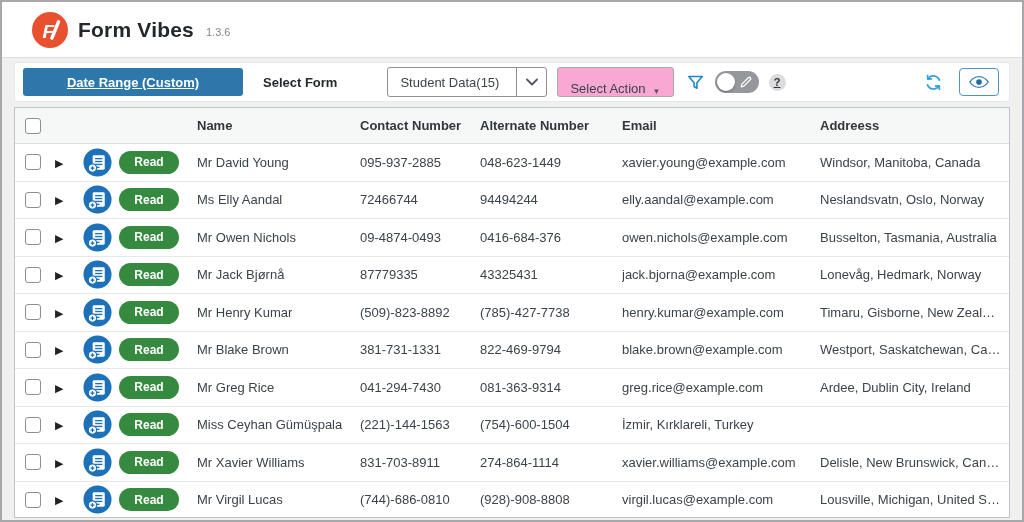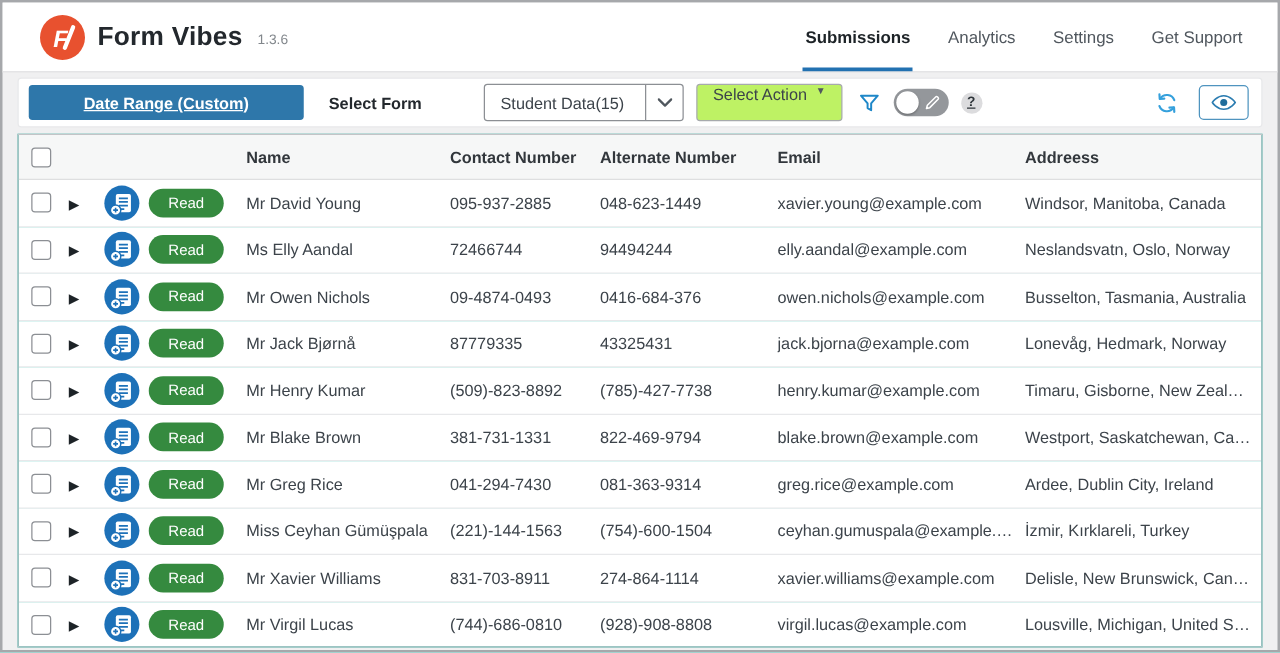--- a/index.html
+++ b/index.html
@@ -37,23 +37,23 @@
     border-radius: 3px; font-size: 13px; font-weight: bold; font-family: inherit; cursor: pointer; text-decoration: underline;
   }
   .select-form-label { font-size: 13px; font-weight: bold; color: #23282d; margin-left: 10px; white-space: nowrap; }
   .form-select {
     display: flex; align-items: stretch; height: 30px; background: #fff;
     border: 1px solid #8c8f94; border-radius: 3px; cursor: pointer; overflow: hidden; margin-left: 40px;
   }
   .form-select-value { font-size: 13px; color: #3c434a; display: flex; align-items: center; padding: 0 12px; width: 128px; }
   .form-select-caret { width: 30px; border-left: 1px solid #8c8f94; display: flex; align-items: center; justify-content: center; }
   .action-btn {
-    height: 30px; border: 1px solid #a7aaad; border-radius: 3px; background: #bef264;
+    height: 30px; border: 1px solid #a7aaad; border-radius: 3px; background: #f9a8d4;
     font-size: 13px; color: #3c434a; font-family: inherit; padding: 0 12px;
-    display: flex; align-items: flex-start; gap: 7px; cursor: pointer;
+    display: flex; align-items: flex-end; gap: 7px; cursor: pointer;
   }
   .action-caret { font-size: 8px; color: #50575e; }
   .funnel-wrap { margin-left: 2px; display: flex; align-items: center; cursor: pointer; }
   .toggle {
     width: 44px; height: 22px; border-radius: 11px; background: #94979b;
     position: relative; cursor: pointer; flex-shrink: 0;
   }
   .toggle-knob {
     position: absolute; left: 2px; top: 2px; width: 18px; height: 18px;
     border-radius: 50%; background: #fff; box-shadow: 0 1px 2px rgba(0,0,0,.3);
@@ -89,46 +89,40 @@
   .tr { height: 37.5px; border-bottom: 1px solid #e7e8ea; background: #fff; font-size: 13px; color: #3c434a; }
   .td-check { padding-left: 10px; display: flex; align-items: center; }
   .checkbox {
     width: 16px; height: 16px; border: 1px solid #8c8f94; border-radius: 3px; background: #fff;
     display: inline-block; cursor: pointer;
   }
   .expand-arrow { color: #1d2327; font-size: 11px; cursor: pointer; padding-left: 6px; }
   .doc-icon { display: flex; align-items: center; justify-content: center; cursor: pointer; }
   .read-btn {
     width: 60px; height: 23px; border: none; border-radius: 12px; background: #358a3f;
-    color: #fff; font-size: 12px; font-weight: normal; font-family: inherit; cursor: pointer;
+    color: #fff; font-size: 12px; font-weight: bold; font-family: inherit; cursor: pointer;
   }
   .cell { white-space: nowrap; overflow: hidden; text-overflow: ellipsis; padding-right: 8px; }
 </style>
 </head>
 <body>
 
 <div class="screen">
 
   <div class="app-header">
     <div class="brand">
       <span style="display:flex;">
         <svg width="36" height="36" viewBox="0 0 36 36">
           <circle cx="18" cy="18" r="18" fill="#e8512f"></circle>
           <text x="10.5" y="25.5" font-size="19" font-weight="bold" font-style="italic" font-family="Liberation Sans, sans-serif" fill="#fff">F</text>
           <rect x="21.5" y="7.5" width="3.4" height="21" rx="1.7" transform="rotate(22 23.2 18)" fill="#fff"></rect>
         </svg>
       </span>
       <span class="brand-title">Form Vibes</span>
       <span class="brand-version">1.3.6</span>
-    </div>
-    <div class="tabs">
-      <span class="tab active">Submissions</span>
-      <span class="tab">Analytics</span>
-      <span class="tab">Settings</span>
-      <span class="tab">Get Support</span>
     </div>
   </div>
 
   <div class="toolbar">
     <button class="date-range-btn">Date Range (Custom)</button>
     <span class="select-form-label">Select Form</span>
     <div class="form-select">
       <span class="form-select-value">Student Data(15)</span>
       <span class="form-select-caret">
         <svg width="12" height="8" viewBox="0 0 12 8">
@@ -384,21 +378,20 @@
         <line x1="12.5" y1="20" x2="17" y2="20" stroke="#1d71b8" stroke-width="1.4"></line>
         <circle cx="9.8" cy="20.8" r="4.3" fill="#fff" stroke="#1d71b8" stroke-width="1.2"></circle>
         <line x1="9.8" y1="18.8" x2="9.8" y2="22.8" stroke="#1d71b8" stroke-width="1.3"></line>
         <line x1="7.8" y1="20.8" x2="11.8" y2="20.8" stroke="#1d71b8" stroke-width="1.3"></line>
       </svg>
     </div>
     <div><button class="read-btn">Read</button></div>
     <div class="cell">Miss Ceyhan Gümüşpala</div>
     <div class="cell">(221)-144-1563</div>
     <div class="cell">(754)-600-1504</div>
-    <div class="cell">ceyhan.gumuspala@example.com</div>
     <div class="cell">İzmir, Kırklareli, Turkey</div>
   </div>
 
   <div class="grid-row tr">
     <div class="td-check">
             <span class="checkbox"></span>
           </div>
     <div><span class="expand-arrow">▶</span></div>
     <div class="doc-icon">
       <svg width="29" height="29" viewBox="0 0 30 30">

